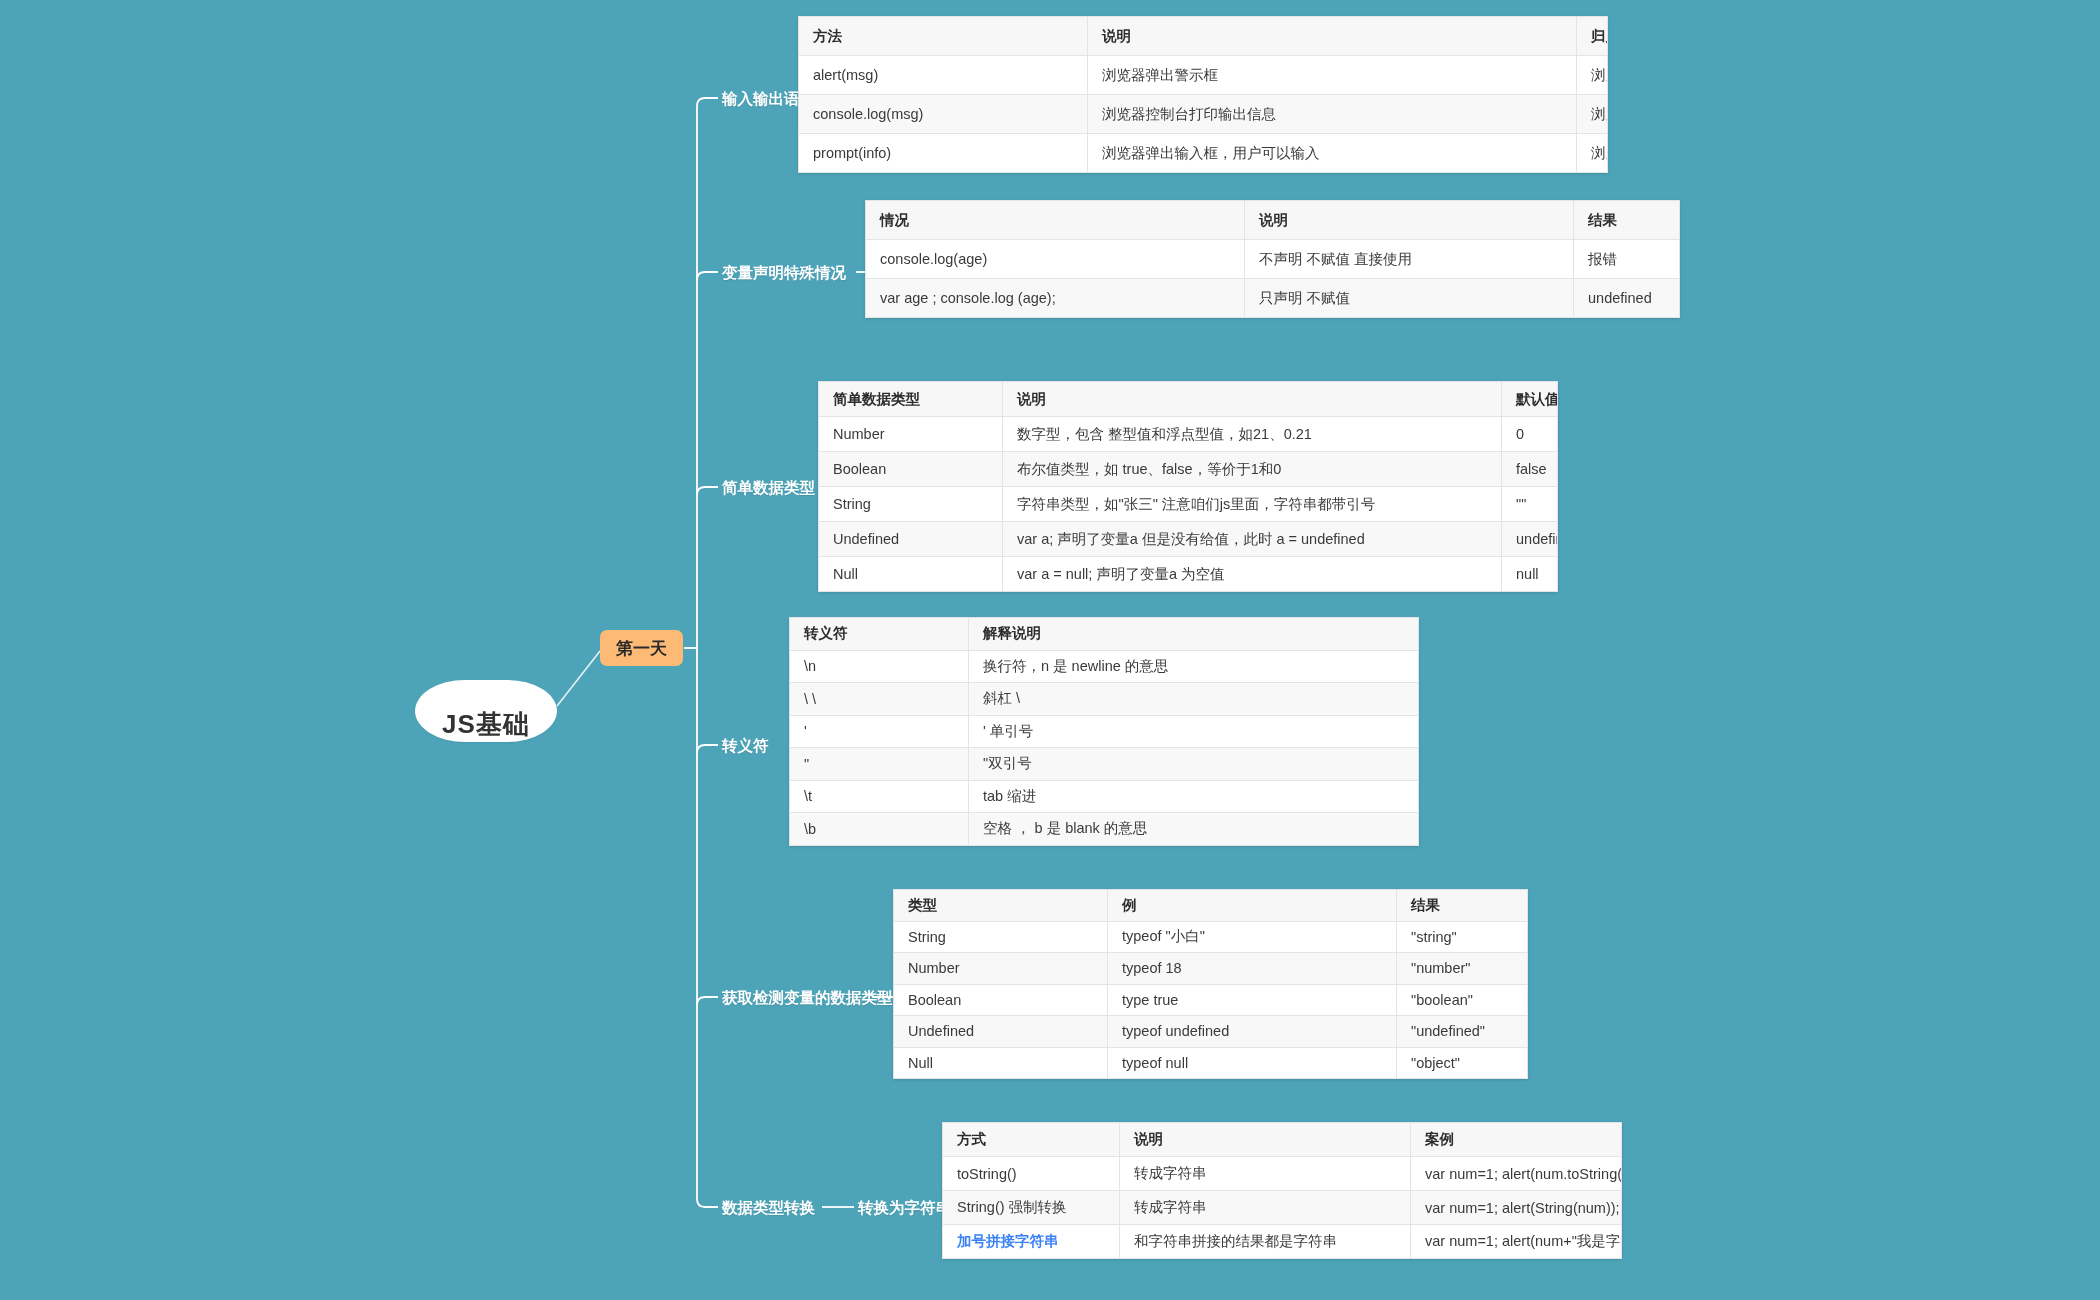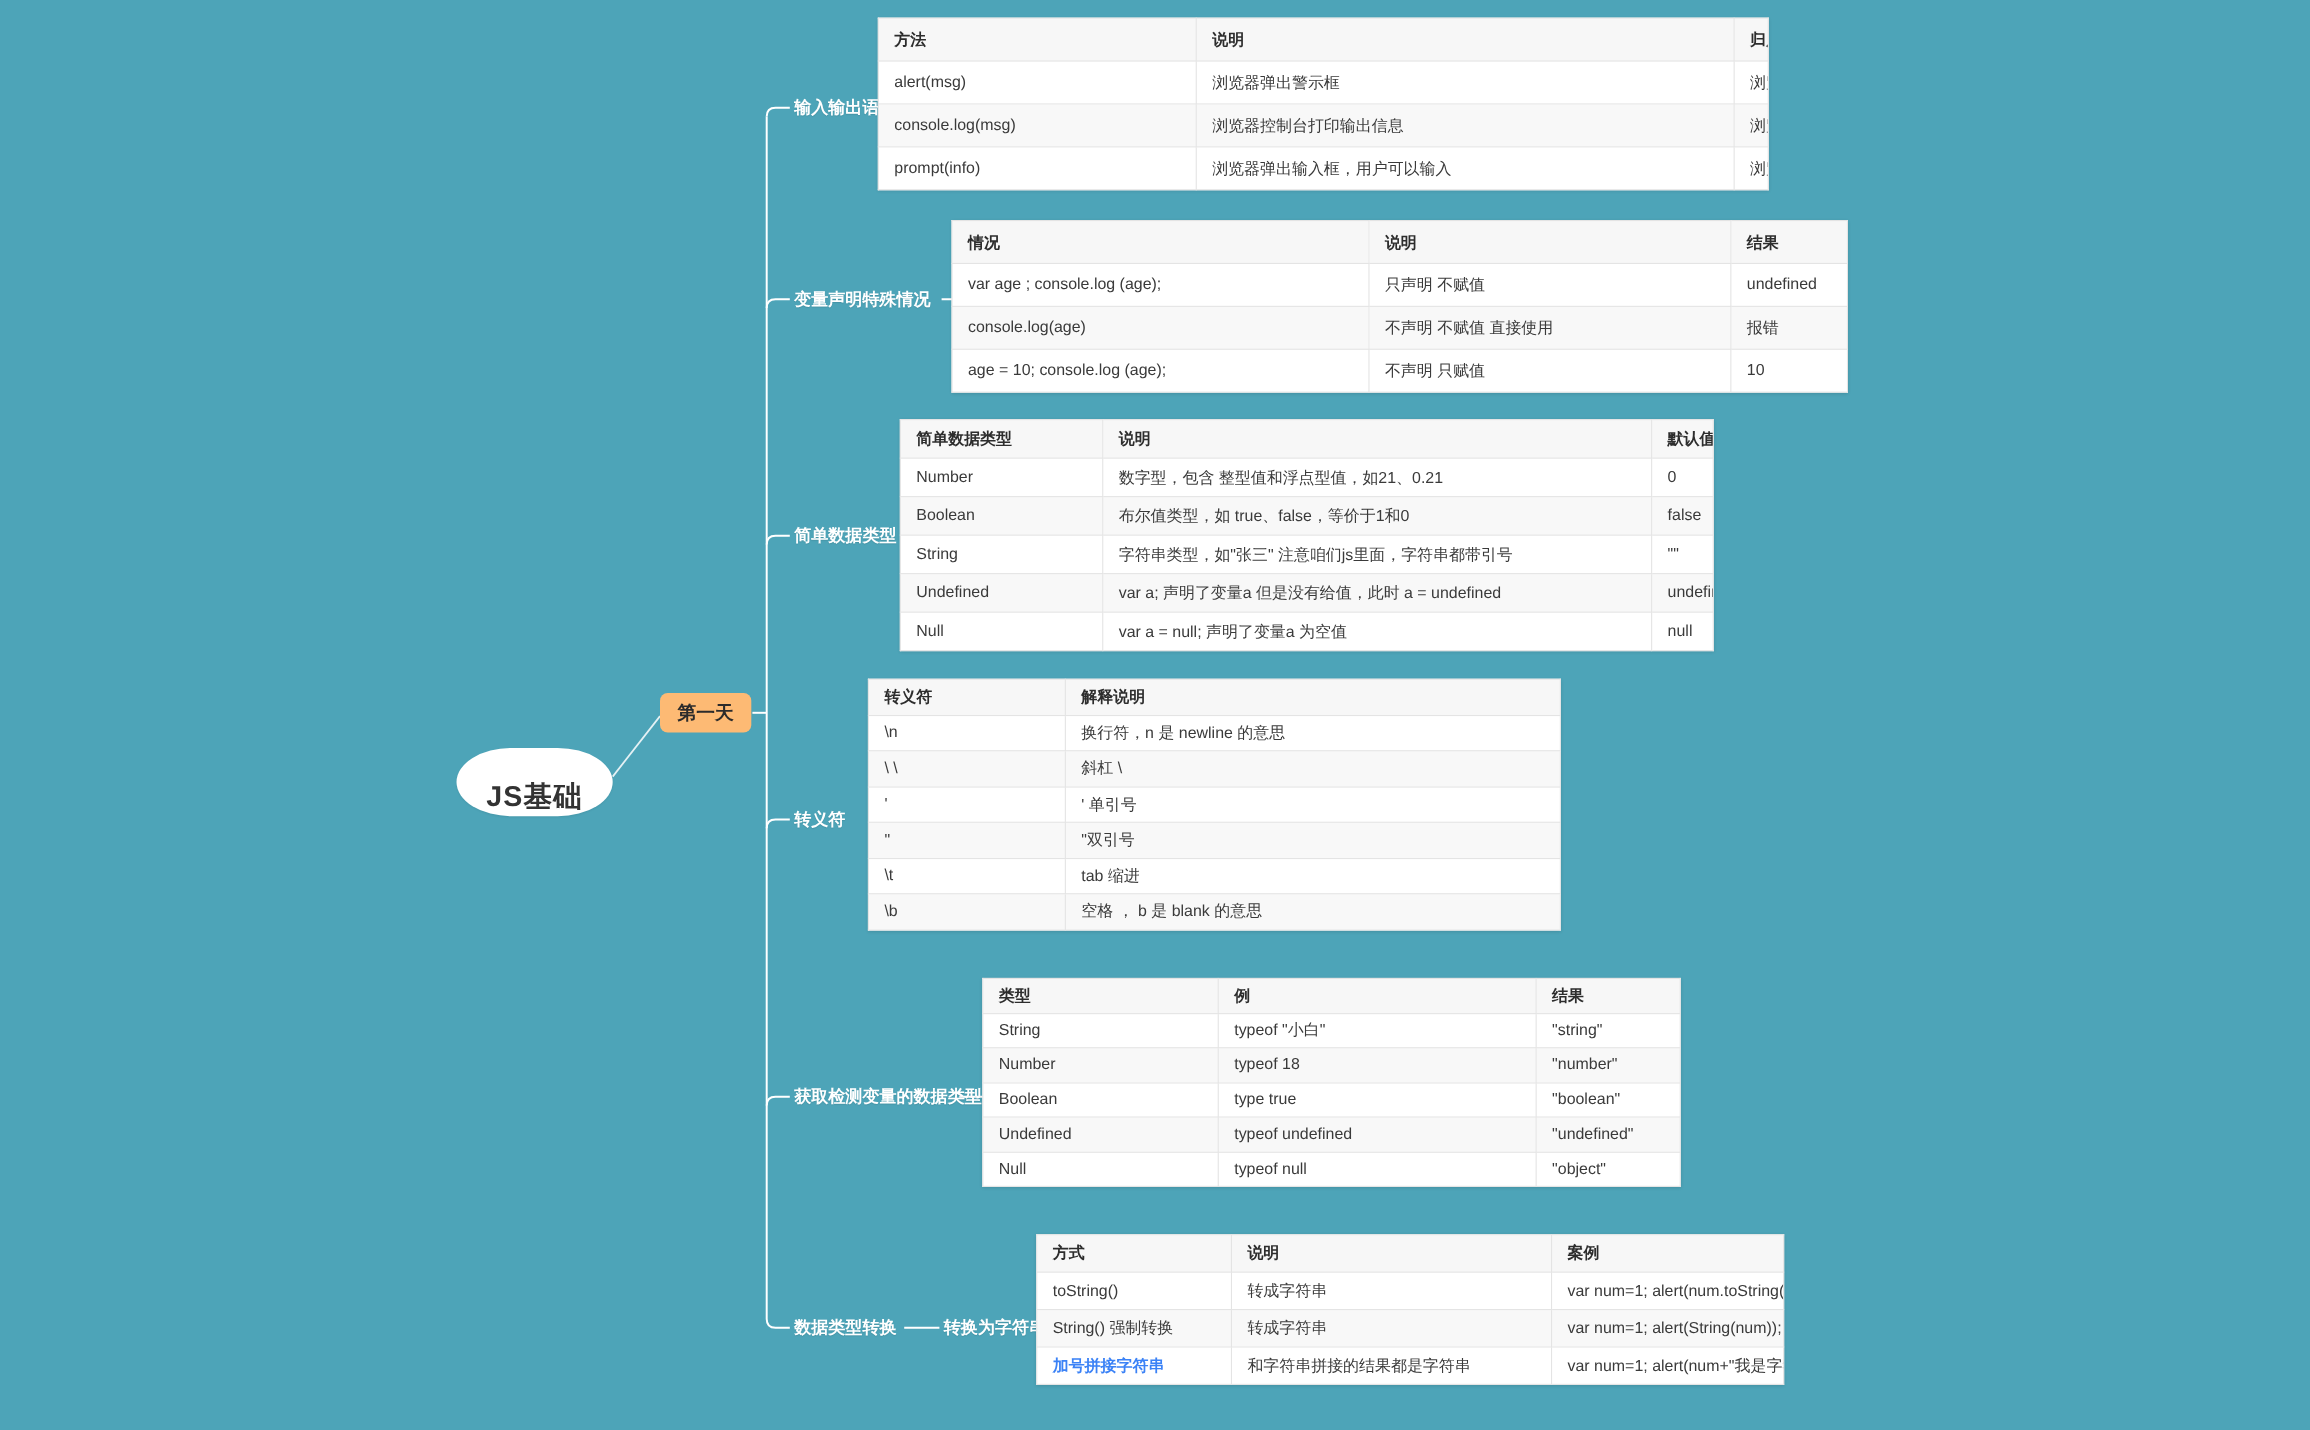--- a/index.html
+++ b/index.html
@@ -181,34 +181,29 @@
   <table class="tbl" id="t-var">
       <thead>
         <tr>
           <th>情况</th>
           <th>说明</th>
           <th>结果</th>
         </tr>
       </thead>
       <tbody>
         <tr>
+          <td>console.log(age)</td>
+          <td>不声明 不赋值 直接使用</td>
+          <td>报错</td>
+        </tr>
+        <tr>
           <td>var  age ; console.log (age);</td>
           <td>只声明 不赋值</td>
           <td>undefined</td>
         </tr>
-        <tr>
-          <td>console.log(age)</td>
-          <td>不声明 不赋值 直接使用</td>
-          <td>报错</td>
-        </tr>
-        <tr>
-          <td>age   = 10; console.log (age);</td>
-          <td>不声明  只赋值</td>
-          <td>10</td>
-        </tr>
       </tbody>
     </table>
   <table class="tbl" id="t-types">
       <thead>
         <tr>
           <th>简单数据类型</th>
           <th>说明</th>
           <th>默认值</th>
         </tr>
       </thead>

